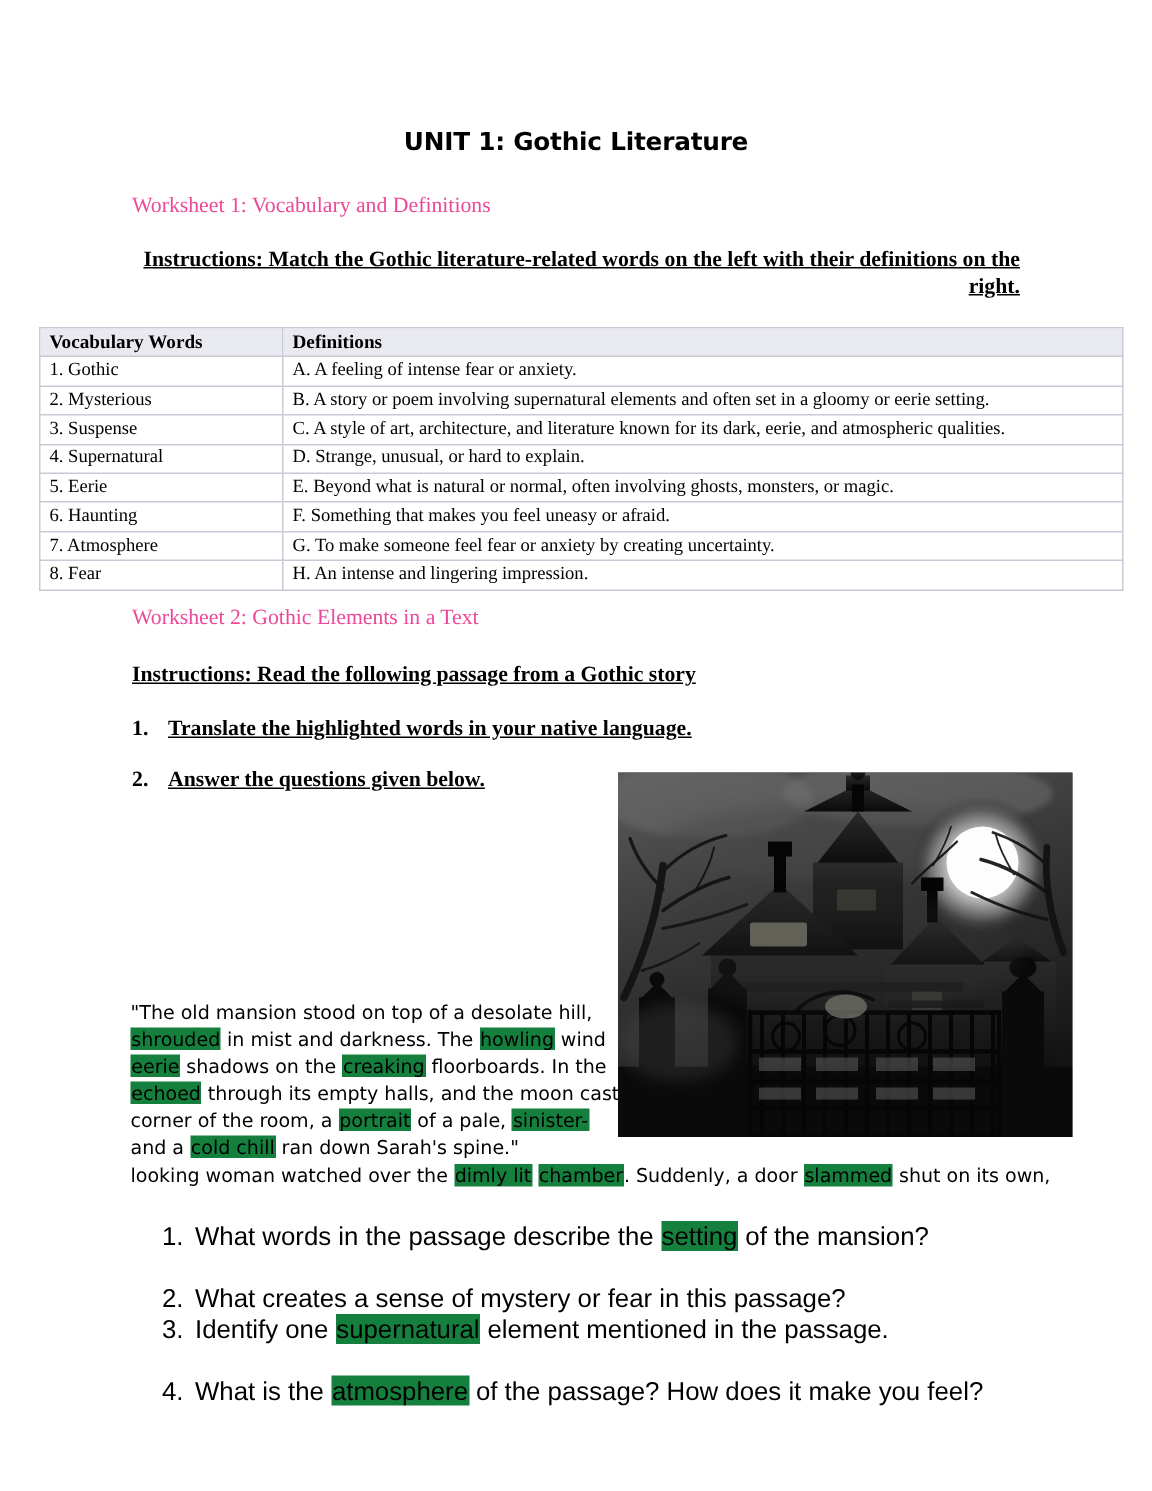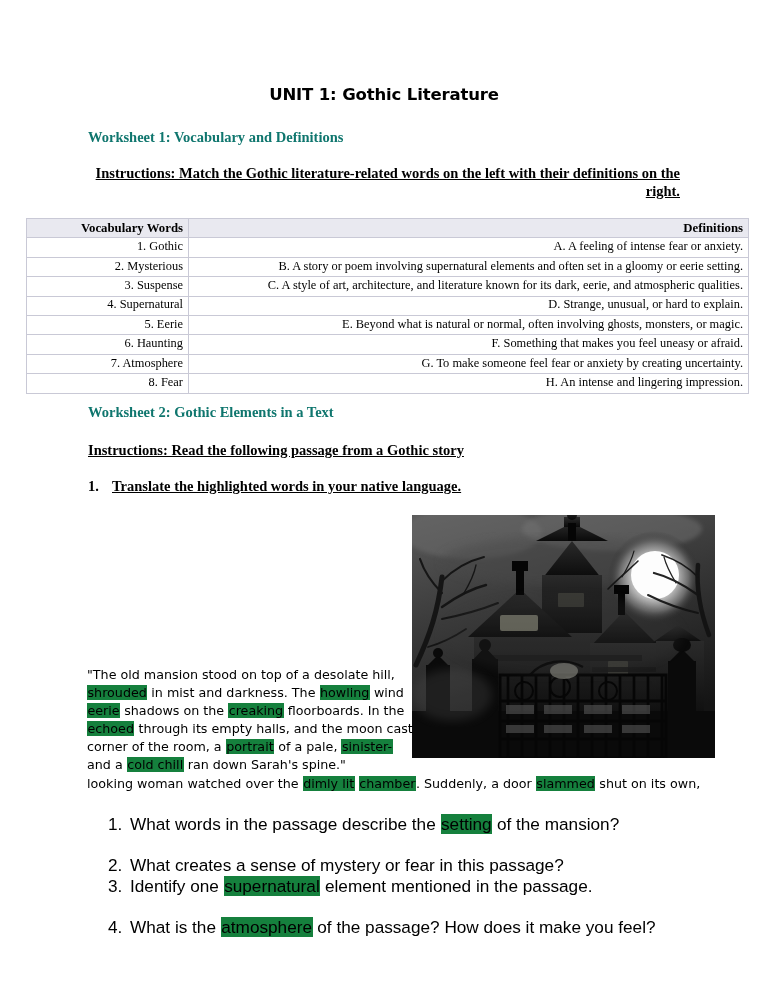--- a/index.html
+++ b/index.html
@@ -35,23 +35,23 @@
     font-size: 16.5px;
     letter-spacing: -0.15px;
     color: #000;
   }
 
   
   .ws-heading {
     position: absolute;
     left: 88px;
     font-family: "Liberation Serif", serif;
-    font-weight: bold;
+    font-weight: normal;
     font-size: 14.5px;
-    color: #0f766e;
+    color: #ec4899;
     white-space: nowrap;
   }
   #ws1-heading { top: 129px; }
   #ws2-heading { top: 404px; }
 
   
   .instructions {
     position: absolute;
     left: 88px;
     font-family: "Liberation Serif", serif;
@@ -97,21 +97,21 @@
     top: 218px;
     width: 722px;
     border-collapse: collapse;
     font-family: "Liberation Serif", serif;
     font-size: 12.4px;
     table-layout: fixed;
   }
   .vocab-table td, .vocab-table th {
     border: 1px solid #c9c9d6;
     padding: 1px 5px 2px 6px;
-    text-align: right;
+    text-align: left;
     vertical-align: middle;
     height: 15.4px;
     line-height: 1.1;
     overflow: hidden;
     white-space: nowrap;
   }
   .vocab-table thead th {
     background: #e9e9f0;
     font-weight: bold;
     font-size: 12.8px;
@@ -235,20 +235,23 @@
   </table>
 
   <div class="ws-heading" id="ws2-heading">Worksheet 2: Gothic Elements in a Text</div>
 
   <div class="instructions" id="ws2-instructions">Instructions: Read the following passage from a Gothic story</div>
 
   <div class="task-item" id="task-1">
     <span class="task-num">1.</span><span class="task-text">Translate the highlighted words in your native language.</span>
   </div>
 
+  <div class="task-item" id="task-2">
+    <span class="task-num">2.</span><span class="task-text">Answer the questions given below.</span>
+  </div>
 
   <div class="mansion-figure">
     <svg width="303" height="243" viewBox="0 0 303 243" xmlns="http://www.w3.org/2000/svg">
       <defs>
         <radialGradient id="moonGlow" cx="50%" cy="50%" r="50%">
           <stop offset="0%" stop-color="#ffffff"></stop>
           <stop offset="28%" stop-color="#f2f2f2"></stop>
           <stop offset="52%" stop-color="#b9b9b9"></stop>
           <stop offset="75%" stop-color="#6d6d6d"></stop>
           <stop offset="100%" stop-color="#2b2b2b" stop-opacity="0"></stop>

